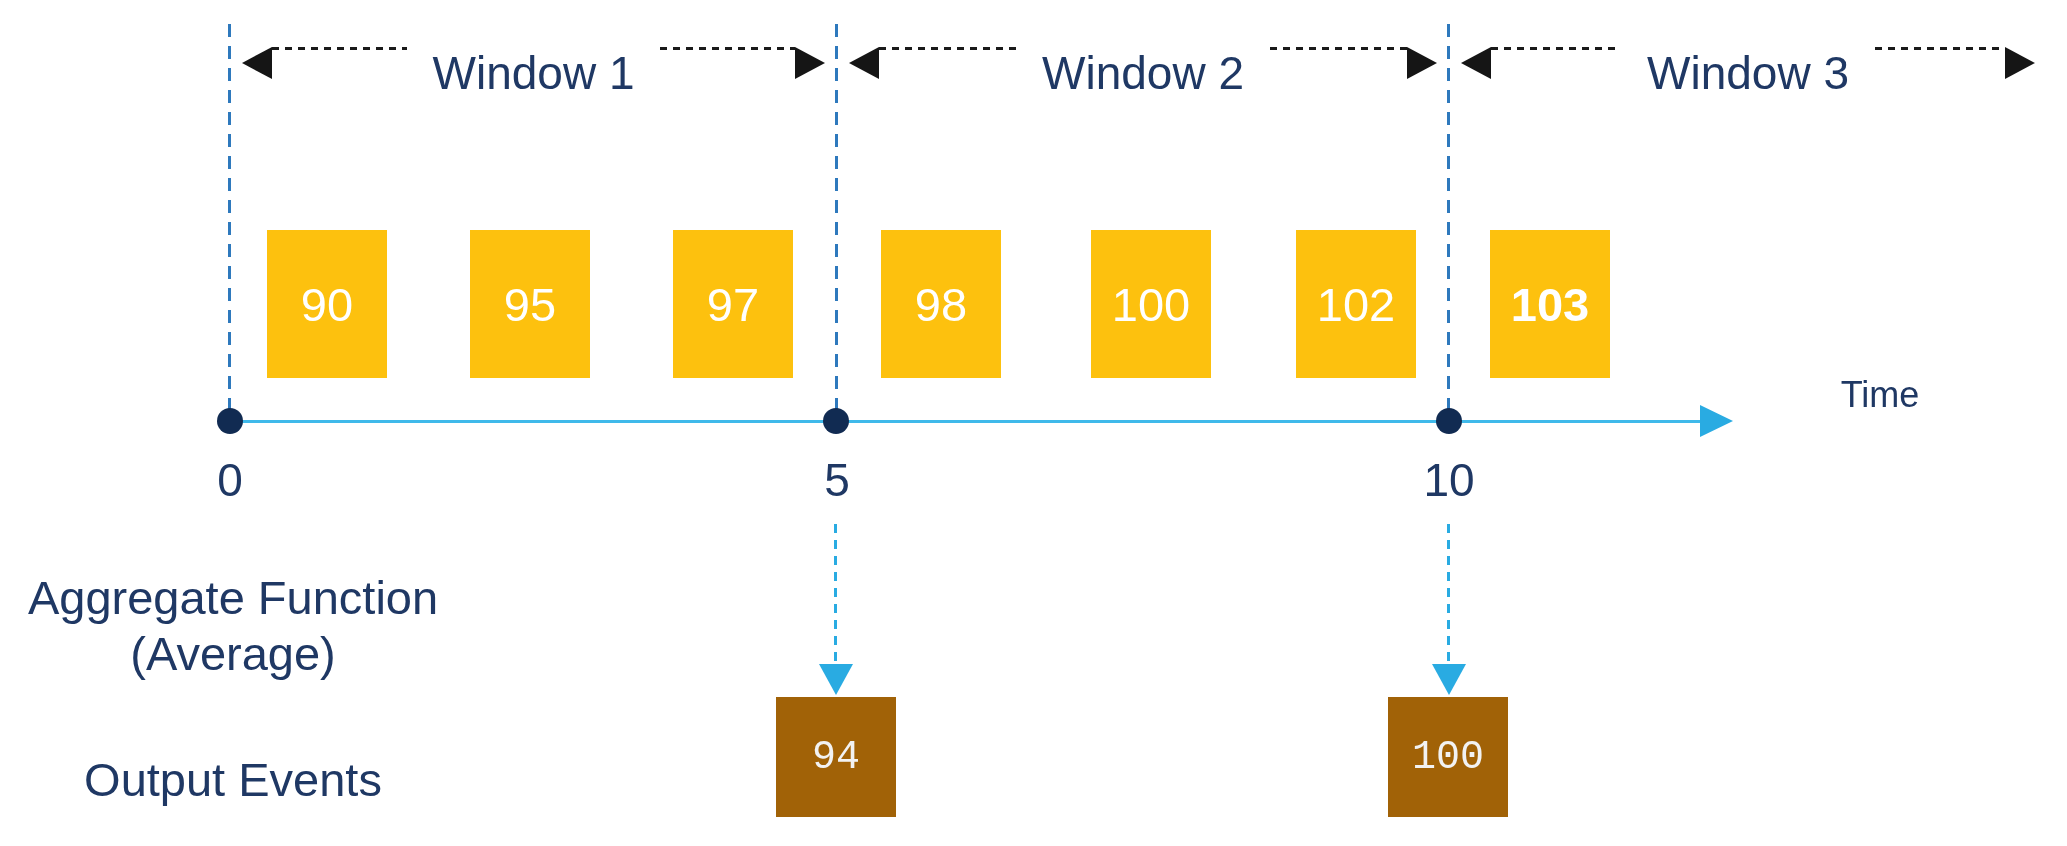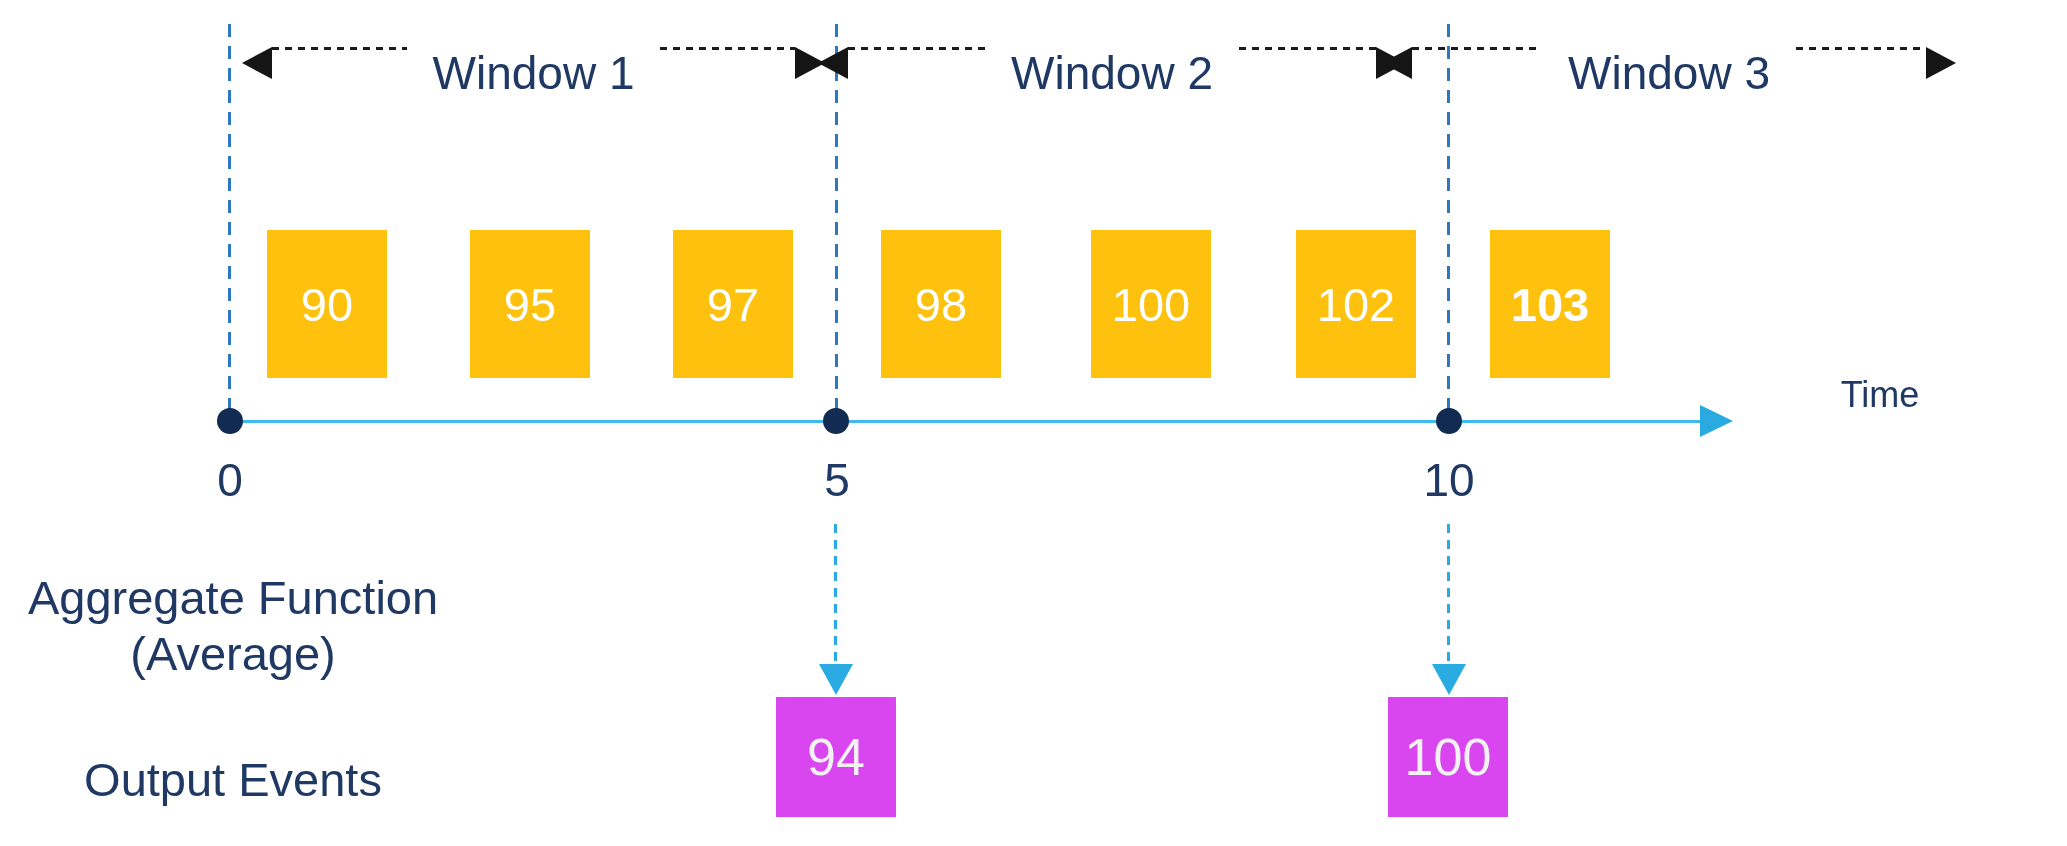--- a/index.html
+++ b/index.html
@@ -80,23 +80,24 @@
   }
   .tri-down{
     position:absolute;top:664px;
     width:0;height:0;border-style:solid;
     border-width:31px 17px 0 17px;
     border-color:#29abe2 transparent transparent transparent;
   }
   
   .output-box{
     position:absolute;top:697px;width:120px;height:120px;
-    background:#d946ef;color:#f2f2f2;
+    background:#a16207;color:#f2f2f2;
     display:flex;align-items:center;justify-content:center;
-    font-size:52px;
+    font-size:40px;
+    font-family:Liberation Mono, monospace;
   }
   
   .side-label{
     position:absolute;left:13px;width:440px;text-align:center;
     font-size:47px;line-height:56px;
   }
 </style>
 </head>
 <body>
 
@@ -106,28 +107,28 @@
   <div class="v-boundary" style="left:835px;"></div>
   <div class="v-boundary" style="left:1447px;"></div>
 
   <div class="win-row" style="left:230px;width:607px;">
     <div class="tri-left"></div>
     <div class="h-dash"></div>
     <div class="win-label navy">Window 1</div>
     <div class="h-dash"></div>
     <div class="tri-right"></div>
   </div>
-  <div class="win-row" style="left:806px;width:612px;">
+  <div class="win-row" style="left:837px;width:612px;">
     <div class="tri-left"></div>
     <div class="h-dash"></div>
     <div class="win-label navy">Window 2</div>
     <div class="h-dash"></div>
     <div class="tri-right"></div>
   </div>
-  <div class="win-row" style="left:1370px;width:598px;">
+  <div class="win-row" style="left:1449px;width:598px;">
     <div class="tri-left"></div>
     <div class="h-dash"></div>
     <div class="win-label navy">Window 3</div>
     <div class="h-dash"></div>
     <div class="tri-right"></div>
   </div>
 
   <div class="event-box" style="left:267px;">
       <span>90</span>
     </div>

